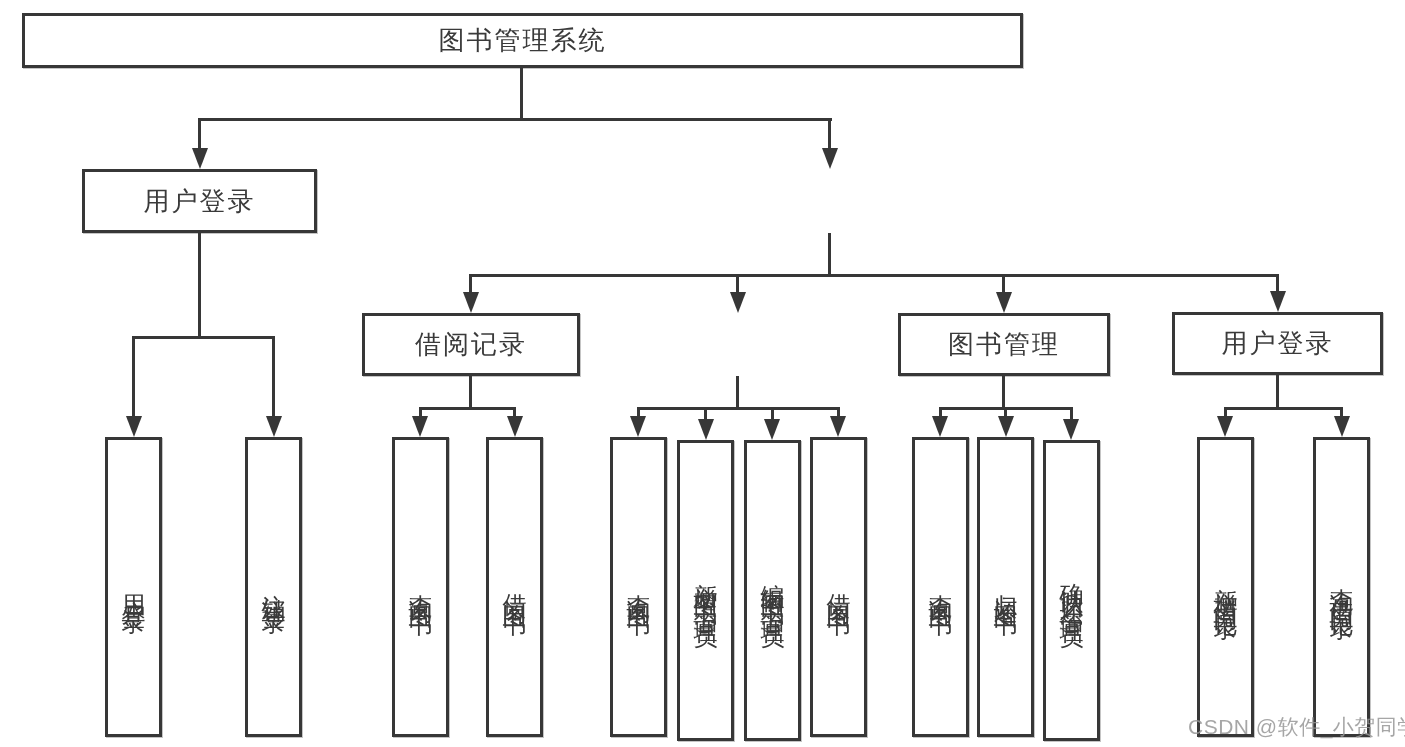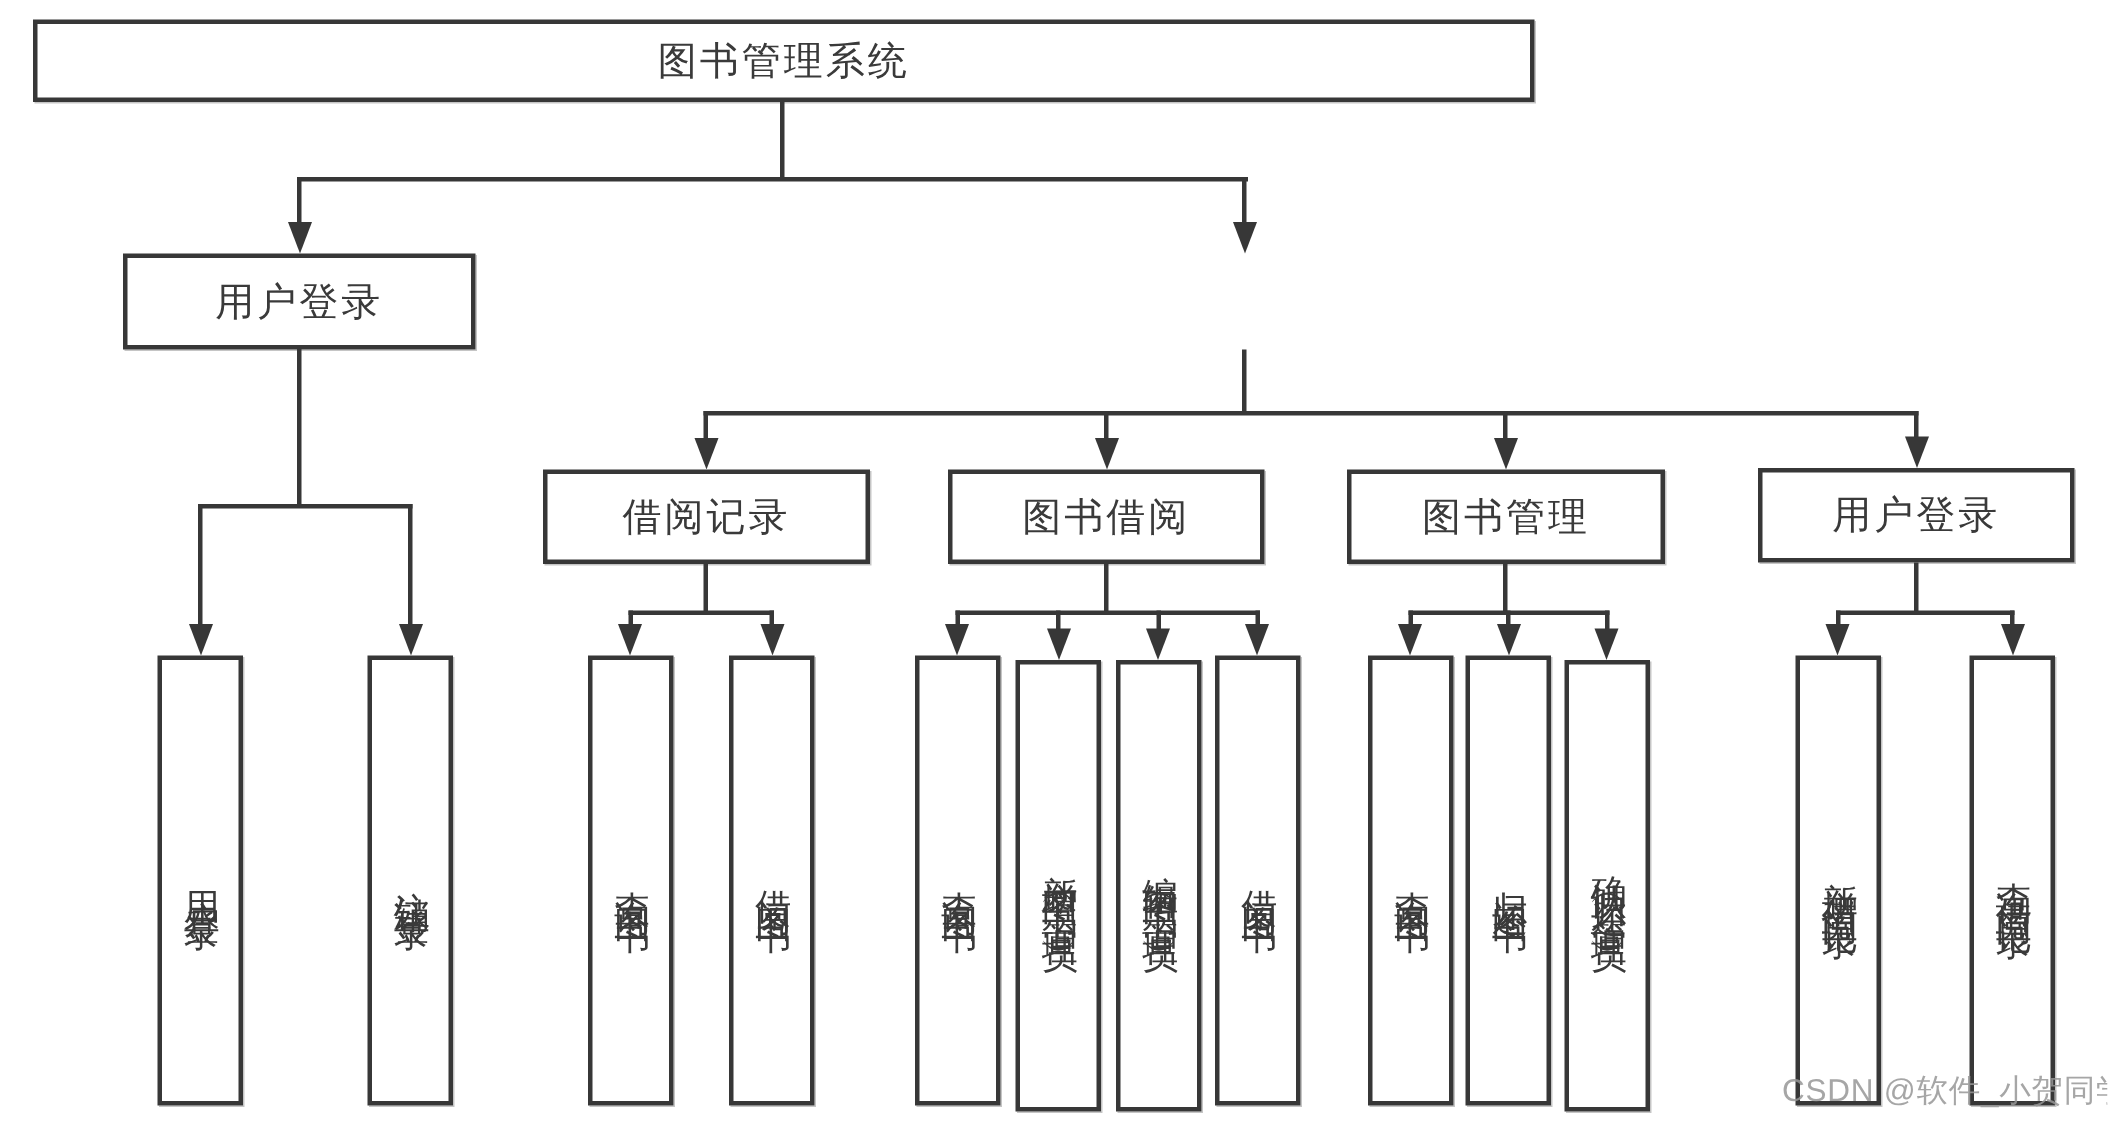--- a/index.html
+++ b/index.html
@@ -89,21 +89,20 @@
   <i class="vl" style="left:469px;top:274px;height:22px"></i>
   <i class="ah" style="left:463px;top:292px"></i>
   <i class="vl" style="left:736px;top:274px;height:22px"></i>
   <i class="ah" style="left:730px;top:292px"></i>
   <i class="vl" style="left:1002px;top:274px;height:22px"></i>
   <i class="ah" style="left:996px;top:292px"></i>
   <i class="vl" style="left:1276px;top:274px;height:21px"></i>
   <i class="ah" style="left:1270px;top:291px"></i>
 
   <div class="box hbox" style="left:362px;top:313px;width:218px;height:63px">借阅记录</div>
-  <div class="box hbox" style="left:632px;top:313px;width:211px;height:63px">图书借阅</div>
   <div class="box hbox" style="left:898px;top:313px;width:212px;height:63px">图书管理</div>
   <div class="box hbox" style="left:1172px;top:312px;width:211px;height:63px">用户登录</div>
 
   <i class="vl" style="left:469px;top:376px;height:33px"></i>
   <i class="hl" style="left:419px;top:407px;width:97px"></i>
   <i class="vl" style="left:419px;top:407px;height:13px"></i>
   <i class="ah" style="left:412px;top:416px"></i>
   <i class="vl" style="left:513px;top:407px;height:13px"></i>
   <i class="ah" style="left:507px;top:416px"></i>
 

